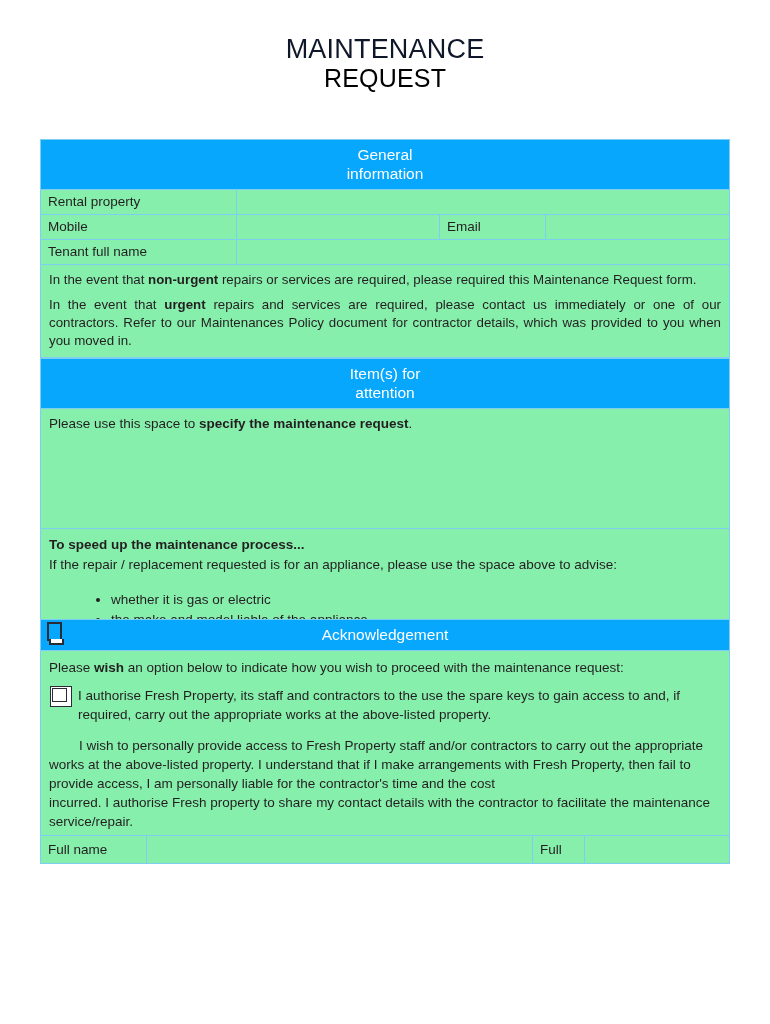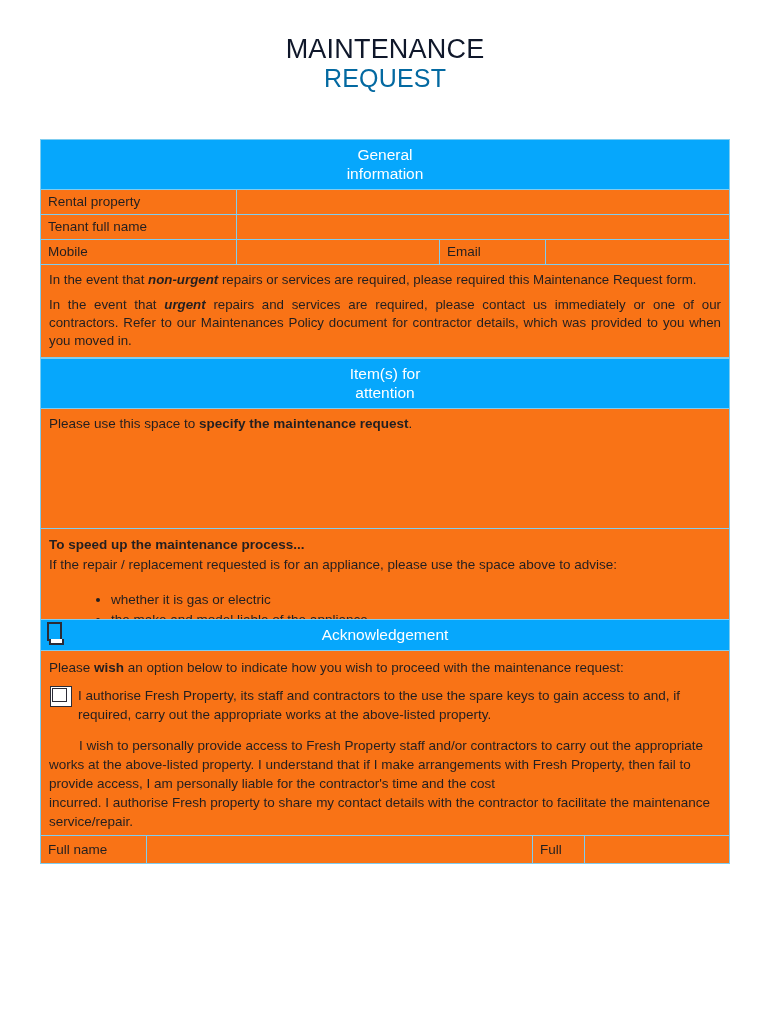--- a/index.html
+++ b/index.html
@@ -25,34 +25,34 @@
     font-size: 27px;
     line-height: 30px;
     color: #0f172a;
     letter-spacing: 0.2px;
     font-weight: 400;
     font-family: "Liberation Sans", sans-serif;
   }
   .title-sub {
     font-size: 25px;
     line-height: 29px;
-    color: #0369a1;
+    color: #000000;
     font-weight: 400;
     letter-spacing: 0.2px;
     font-family: "Liberation Sans", sans-serif;
   }
 
   
   .sheet {
     position: absolute;
     left: 40px;
     width: 690px;
     box-sizing: border-box;
     border: 1px solid #7fcdf0;
-    background: #f97316;
+    background: #86efac;
   }
 
   .band {
     background: #06a7fc;
     color: #ffffff;
     text-align: center;
     font-size: 15.5px;
     line-height: 19px;
     padding: 5px 0 6px 0;
     font-family: "Liberation Sans", sans-serif;
@@ -80,21 +80,21 @@
     padding: 6px 8px 7px 8px;
   }
   .para {
     font-size: 13.3px;
     line-height: 18px;
     margin: 0 0 7px 0;
     text-align: justify;
     font-family: "Liberation Sans", sans-serif;
   }
   .para:last-child { margin-bottom: 0; }
-  .para b { font-weight: 700; font-style: italic; }
+  .para b { font-weight: 700; }
 
   
   #sec-general { top: 139px; }
 
   
   #sec-items { top: 358px; }
   .freespace {
     border-top: 1px solid #7fcdf0;
     height: 120px;
     padding: 6px 8px 0 8px;
@@ -244,28 +244,28 @@
     <span>General</span>
     <span class="band-l2">information</span>
   </div>
 
   <div class="row">
     <div class="cell" style="width:195px">Rental property</div>
     <div class="cell vsep" style="flex:1"></div>
   </div>
 
   <div class="row">
-    <div class="cell" style="width:195px">Tenant full name</div>
-    <div class="cell vsep" style="flex:1"></div>
-  </div>
-
-  <div class="row">
     <div class="cell" style="width:195px">Mobile</div>
     <div class="cell vsep" style="width:203px"></div>
     <div class="cell vsep" style="width:106px">Email</div>
+    <div class="cell vsep" style="flex:1"></div>
+  </div>
+
+  <div class="row">
+    <div class="cell" style="width:195px">Tenant full name</div>
     <div class="cell vsep" style="flex:1"></div>
   </div>
 
   <div class="para-block">
     <p class="para"><span>In the event that </span><b>non-urgent</b><span> repairs or services are required, please required this Maintenance Request form.</span></p>
     <p class="para"><span>In the event that </span><b>urgent</b><span> repairs and services are required, please contact us immediately or one of our contractors. Refer to our Maintenances Policy document for contractor details, which was provided to you when you moved in.</span></p>
   </div>
 
 </div>
 

